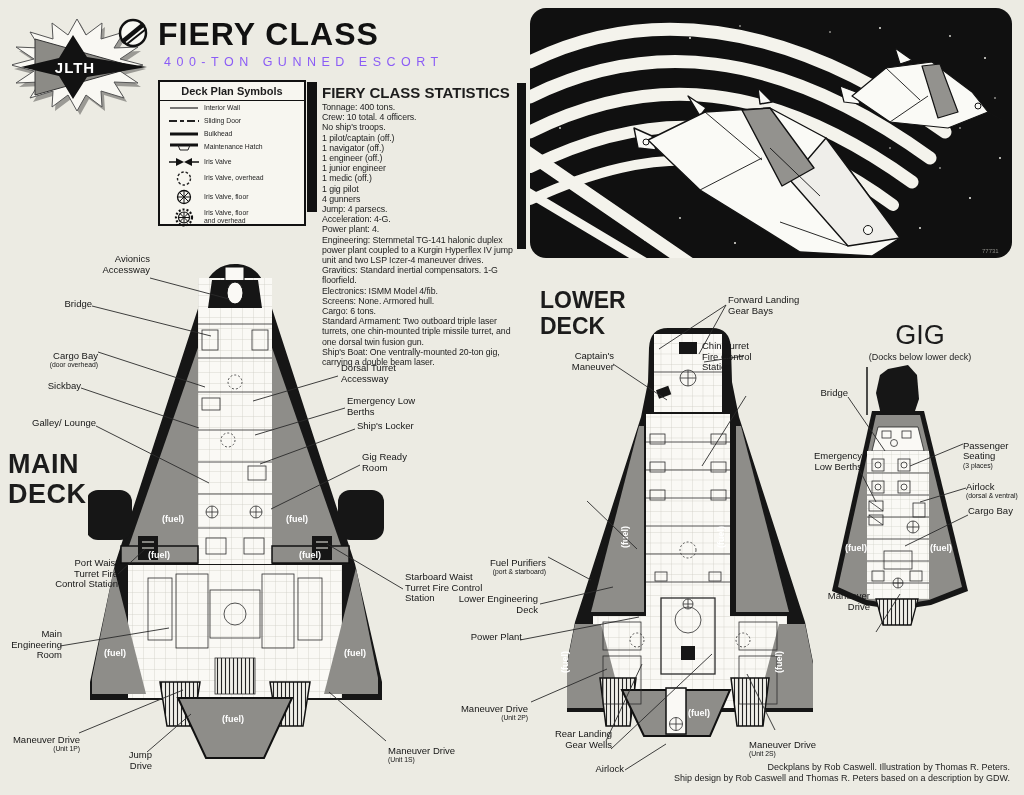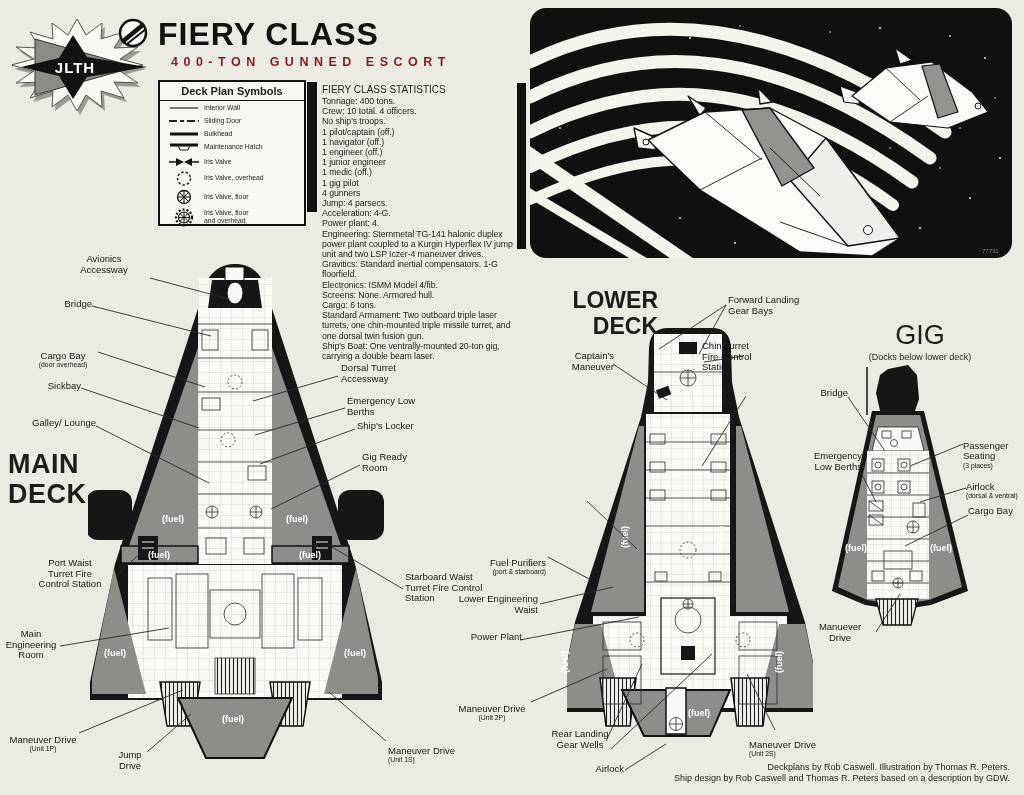--- a/index.html
+++ b/index.html
@@ -2,35 +2,35 @@
 <html><head>
 <meta charset="utf-8">
 <style>
   html,body{margin:0;padding:0}
   #page{position:relative;width:1024px;height:795px;background:#ecebe3;overflow:hidden;
         font-family:"Liberation Sans",sans-serif;color:#1c1c1c}
   .abs{position:absolute}
   .pre{white-space:pre-line}
   .lbl{position:absolute;font:400 9.5px/1.12 "Liberation Sans",sans-serif;color:#161616;white-space:pre-line}
   .lbl .sub{display:block;font-size:6.8px;line-height:1.1;white-space:pre-line}
-  .ra{text-align:right}.ca{text-align:center}.la{text-align:left}
+  .ra{text-align:right}.ca{text-align:right}.la{text-align:left}
   .h-main{position:absolute;font-weight:700;font-size:27px;line-height:1.1;letter-spacing:.5px;white-space:pre-line}
-  .h-lower{position:absolute;font-weight:700;font-size:23px;line-height:1.12;text-align:right;white-space:pre-line}
+  .h-lower{position:absolute;font-weight:700;font-size:23px;line-height:1.12;text-align:left;white-space:pre-line}
   .h-gig{position:absolute;text-align:center}
   .h-gig .big{font-weight:400;font-size:27px;line-height:1}
   .h-gig .small{font-size:9px;margin-top:3px}
   #title{position:absolute;left:158px;top:16px;font-weight:700;font-size:32px;letter-spacing:1px;color:#111}
-  #subtitle{position:absolute;left:171px;top:55px;font-weight:700;font-size:12.5px;letter-spacing:5.5px;color:#7f1d1d}
+  #subtitle{position:absolute;left:164px;top:55px;font-weight:400;font-size:12.5px;letter-spacing:5.5px;color:#8b5cf6}
   #legend{position:absolute;left:158px;top:80px;width:144px;height:142px;background:#f7f6f0;border:2.5px solid #111}
   #legend .lg-title{font-weight:700;font-size:11px;text-align:center;padding:3px 0;border-bottom:1.5px solid #111}
   .lg-row{display:flex;align-items:center;padding:0 4px}
   .lg-sym{width:40px;flex:0 0 40px;display:flex;justify-content:center}
   .lg-lab{font-size:6.8px;line-height:1.15;white-space:pre-line}
   #stats{position:absolute;left:322px;top:84px;width:200px}
-  #stats .st-title{font-weight:400;font-size:10px;margin-bottom:1px}
+  #stats .st-title{font-weight:700;font-size:15px;margin-bottom:1px}
   #stats .st-body{font-size:8.8px;line-height:1.16;white-space:pre-line;letter-spacing:-.1px}
   .bar{position:absolute;background:#111}
   #illus{position:absolute;left:530px;top:8px;width:482px;height:250px;background:#101010;border-radius:16px;overflow:hidden}
   #credits{position:absolute;right:14px;top:762px;width:430px;text-align:right;font-size:9px;line-height:1.25}
   svg text{font-family:"Liberation Sans",sans-serif}
   .fuel-t{font-size:9px;font-weight:700;fill:#fff}
   .leaders{position:absolute;left:0;top:0;pointer-events:none}
 </style>
 </head>
 <body>
@@ -473,21 +473,21 @@
   </div>
 
   <div class="h-lower" style="left:540px;top:288px;width:118px">LOWER
 DECK</div>
   <div class="lbl ra" style="left:548px;top:351px;width:66px">Captain's
 Maneuver</div>
   <div class="lbl ra" style="left:484px;top:547px;width:62px">
     <span class="pre">Fuel Purifiers</span><span class="sub">(port &amp; starboard)</span>
   </div>
   <div class="lbl ra" style="left:452px;top:594px;width:86px">Lower Engineering
-Waist</div>
+Deck</div>
   <div class="lbl ra" style="left:464px;top:632px;width:58px">Power Plant</div>
   <div class="lbl ca" style="left:456px;top:693px;width:72px">
     <span class="pre">Maneuver Drive</span><span class="sub">(Unit 2P)</span>
   </div>
   <div class="lbl ca" style="left:548px;top:729px;width:64px">Rear Landing
 Gear Wells</div>
   <div class="lbl ra" style="left:590px;top:764px;width:34px">Airlock</div>
   <div class="lbl la" style="left:728px;top:295px;width:80px">Forward Landing
 Gear Bays</div>
   <div class="lbl la" style="left:702px;top:341px;width:62px">Chin Turret
@@ -505,21 +505,21 @@
   <div class="lbl ra" style="left:800px;top:451px;width:62px">Emergency
 Low Berths</div>
   <div class="lbl la" style="left:963px;top:430px;width:60px">
     <span class="pre">Passenger
 Seating</span><span class="sub">(3 places)</span>
   </div>
   <div class="lbl la" style="left:966px;top:471px;width:58px">
     <span class="pre">Airlock</span><span class="sub">(dorsal &amp; ventral)</span>
   </div>
   <div class="lbl la" style="left:968px;top:506px;width:56px">Cargo Bay</div>
-  <div class="lbl ca" style="left:810px;top:622px;width:60px">Manuever
+  <div class="lbl ca" style="left:810px;top:591px;width:60px">Manuever
 Drive</div>
 
   <div id="credits">
     <div>Deckplans by Rob Caswell. Illustration by Thomas R. Peters.</div>
     <div>Ship design by Rob Caswell and Thomas R. Peters based on a description by GDW.</div>
   </div>
 
 </div>
 
 </body></html>

